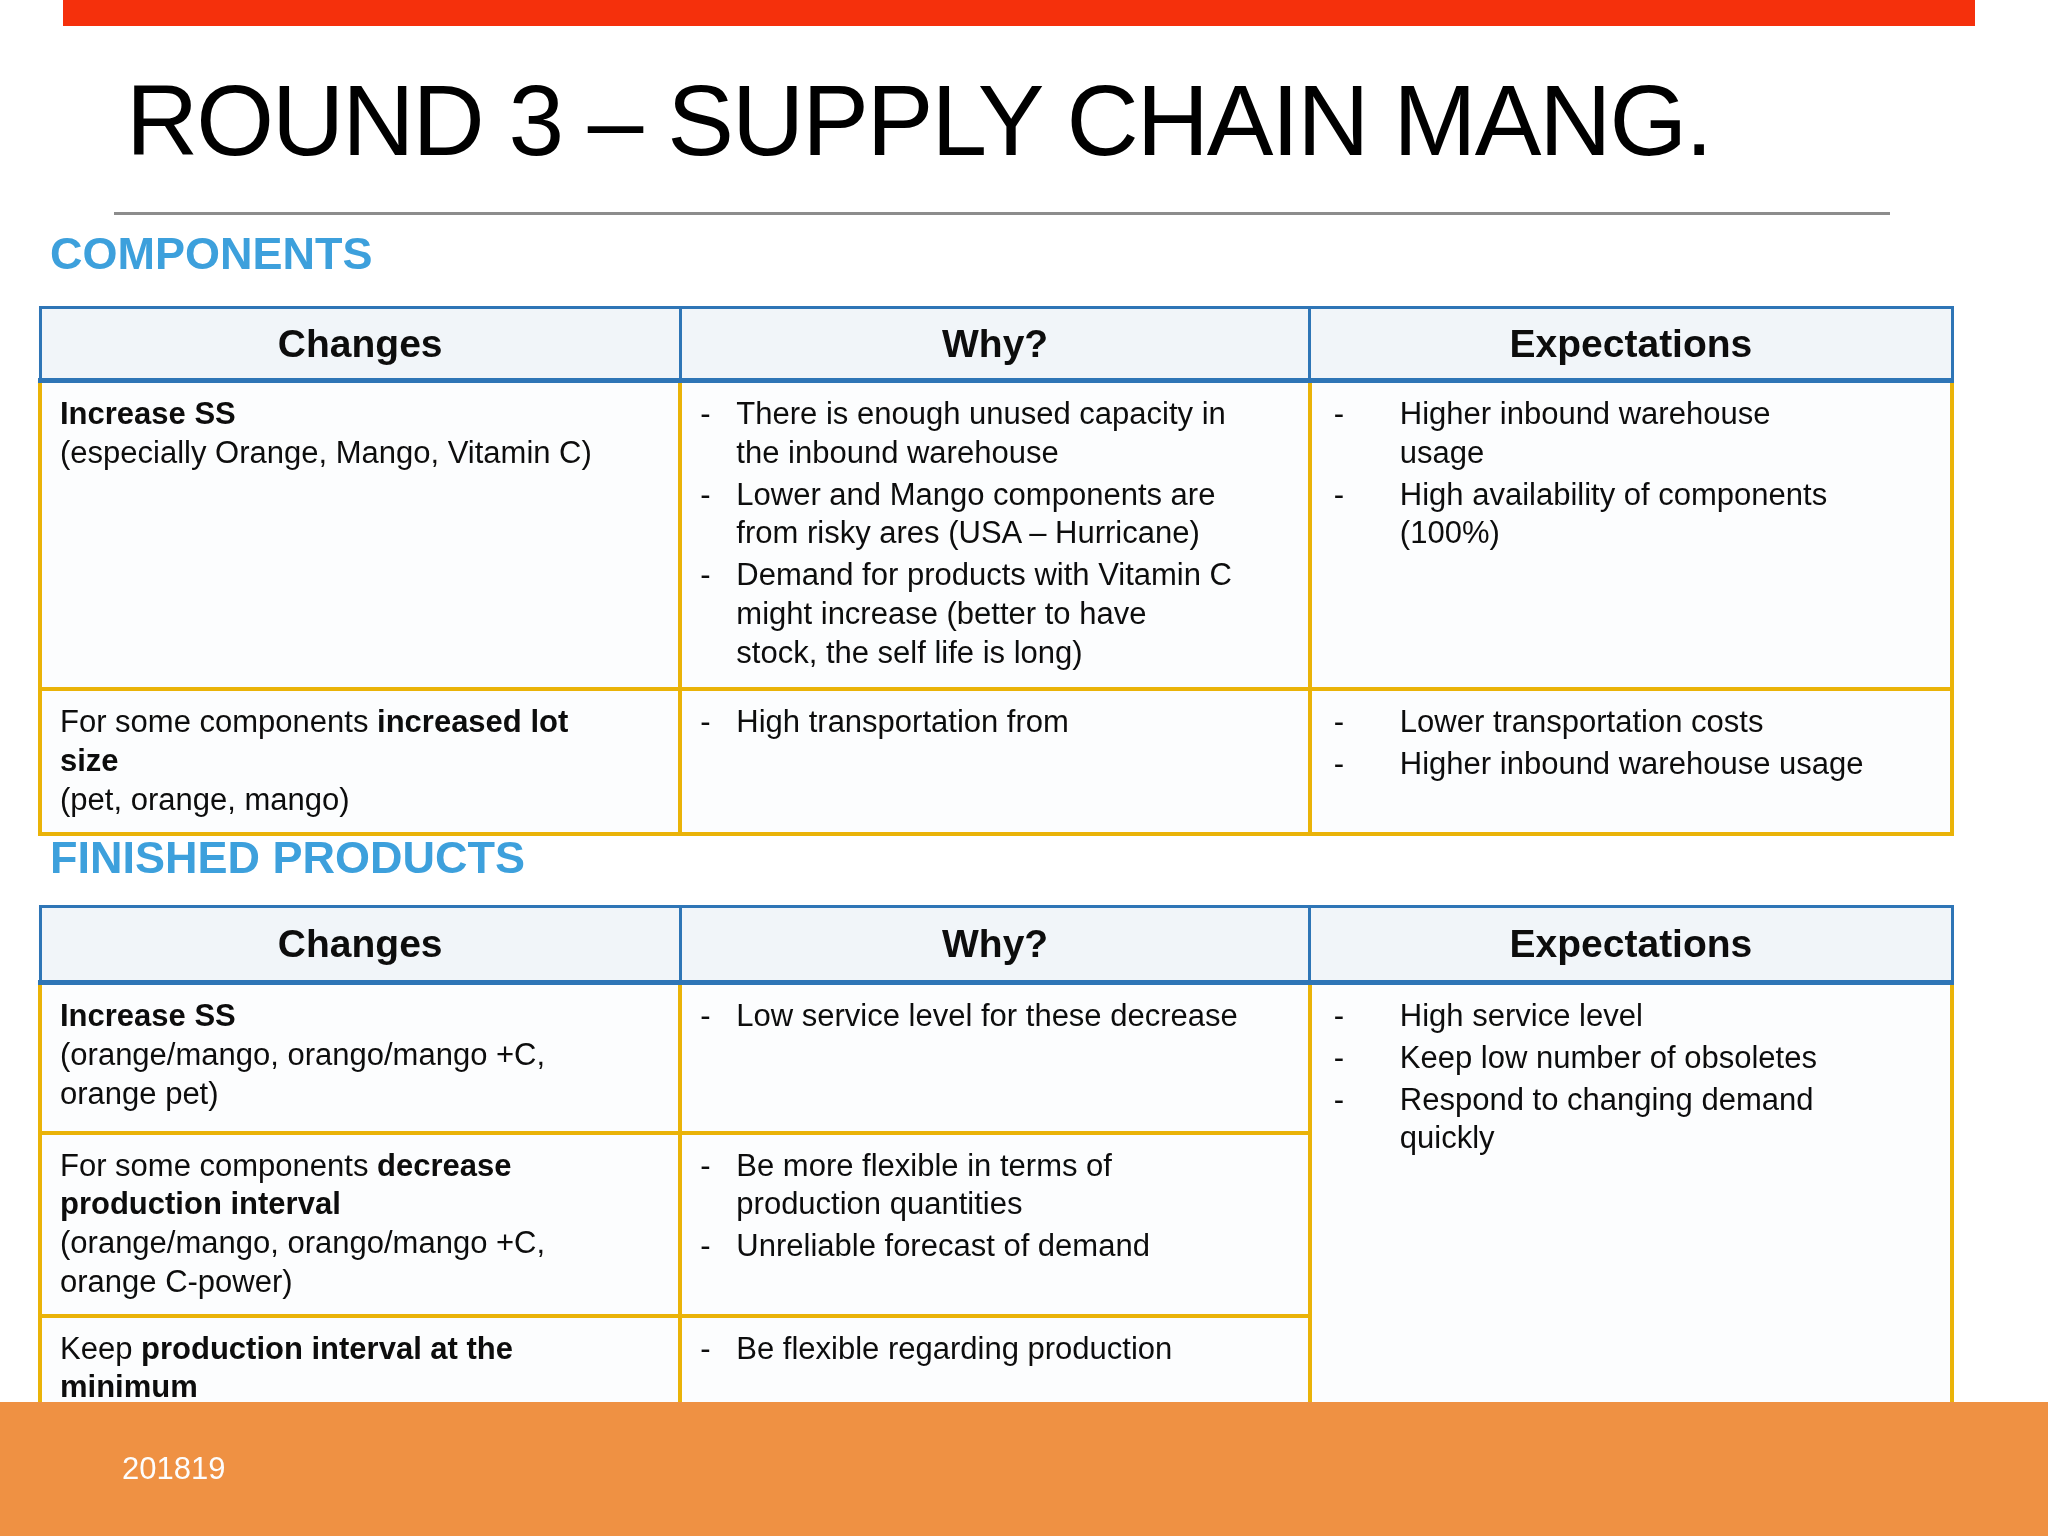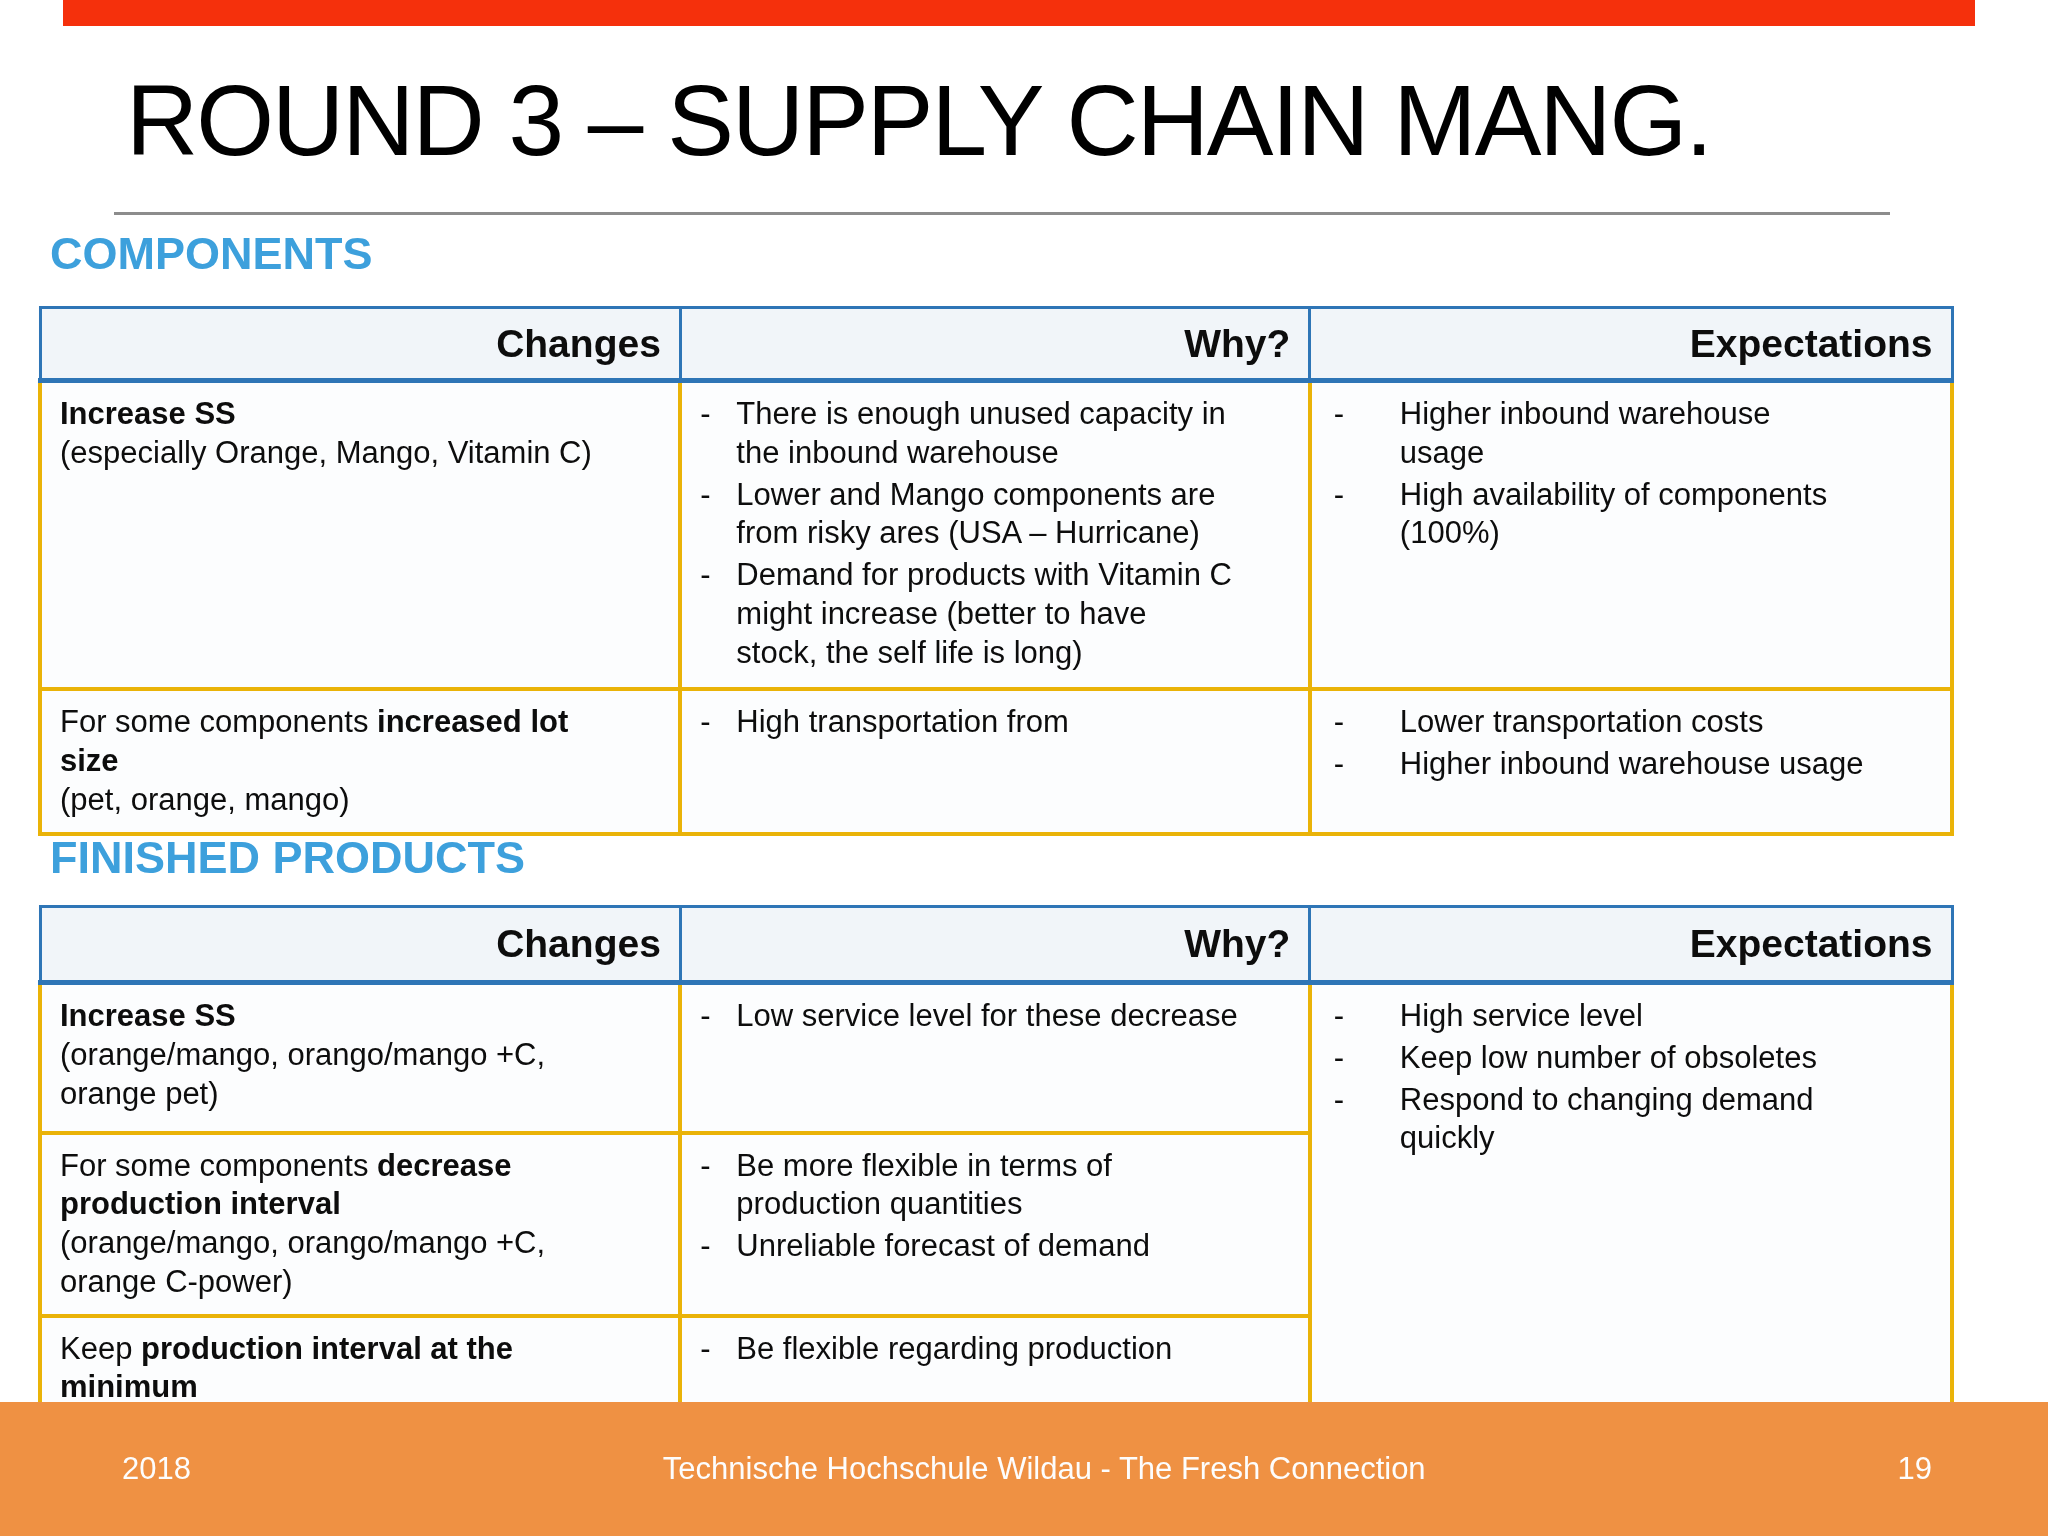--- a/index.html
+++ b/index.html
@@ -21,21 +21,21 @@
   #heading-components{top:228px}
   #heading-finished-products{top:832px}
   .data-table{
     position:absolute;left:38px;width:1916px;
     border-collapse:collapse;table-layout:fixed;background:#fcfdfe;
   }
   #table-components{top:306px}
   #table-finished-products{top:905px}
   .data-table th{
     background:#f1f5f9;border:3px solid #2e75b6;border-bottom:5px solid #2e75b6;
-    font-size:39px;font-weight:bold;text-align:right;vertical-align:middle;
+    font-size:39px;font-weight:bold;text-align:center;vertical-align:middle;
     padding:8px 18px;color:#0d0d0d;
   }
   .data-table td{
     border:4px solid #eab308;vertical-align:top;background:#fcfdfe;
     font-size:31px;line-height:1.25;padding:12px 18px;color:#0d0d0d;
   }
   #table-components thead tr{height:73px}
   #table-components tbody tr:nth-child(1){height:287px}
   #table-components tbody tr:nth-child(2){height:127px}
   #table-finished-products thead tr{height:76px}
@@ -208,15 +208,14 @@
             <span class="dash">-</span>
             <span class="btext">Be flexible regarding production</span>
           </div>
         </td>
       </tr>
     </tbody>
   </table>
 
 <div class="footer">
   <span class="year">2018</span>
-  <span class="center">Technische Hochschule Wildau - The Fresh Connection</span>
   <span class="page">19</span>
 </div>
 
 </body></html>

